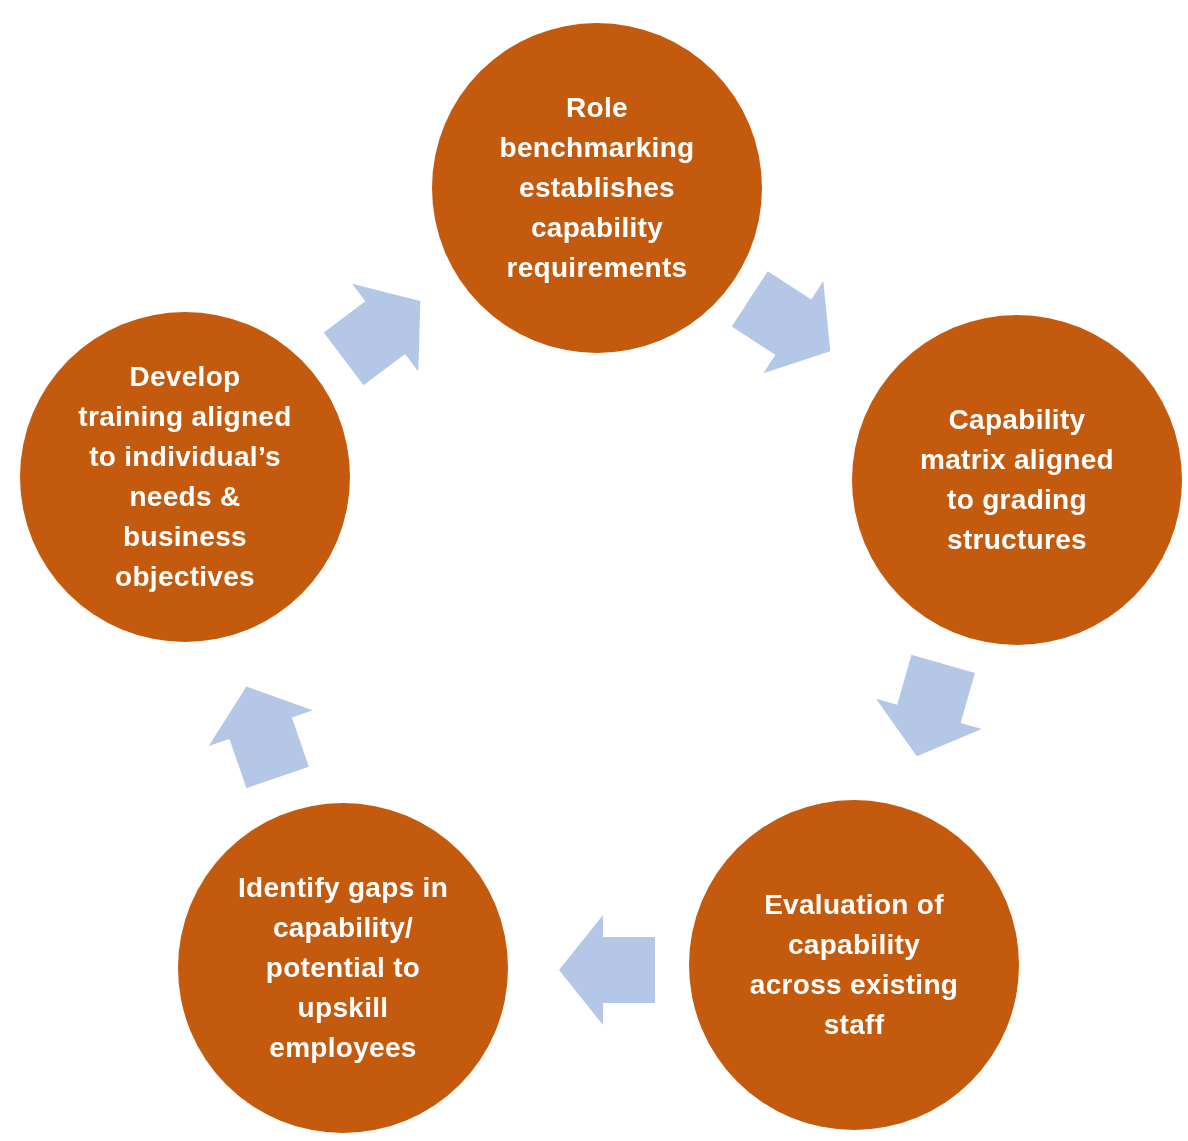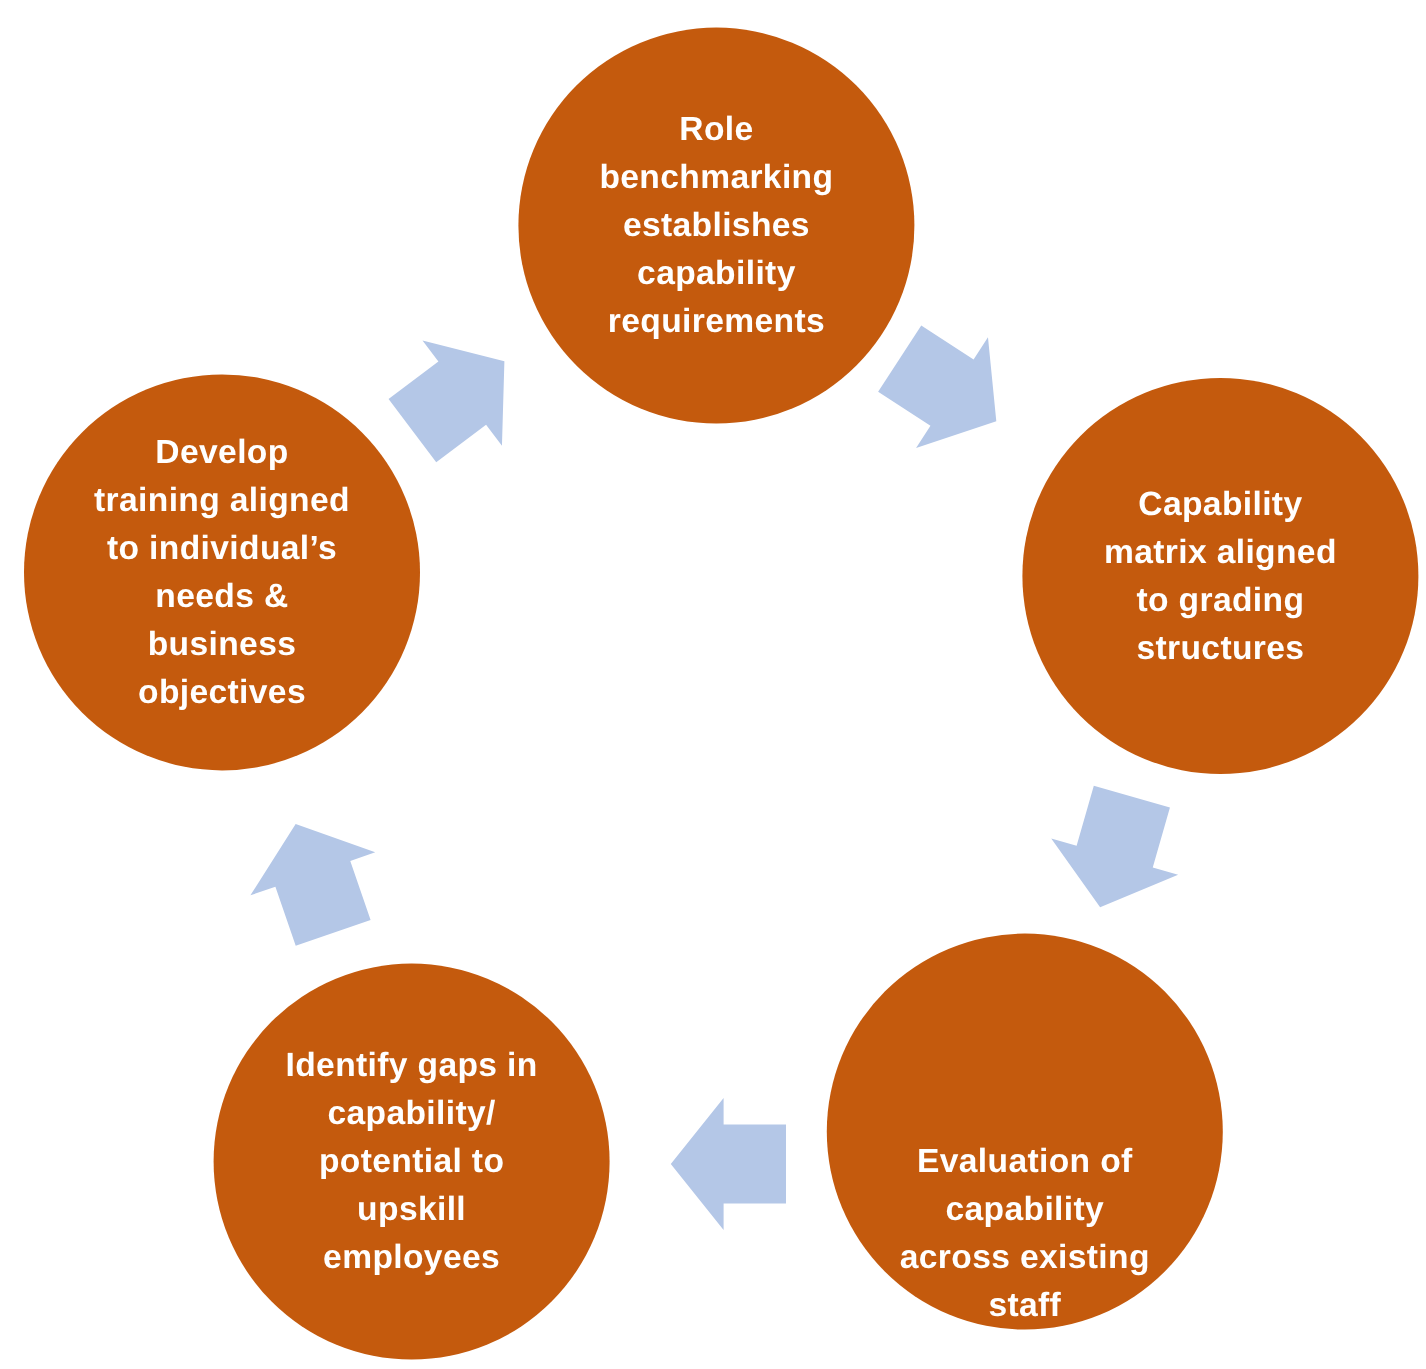--- a/index.html
+++ b/index.html
@@ -35,21 +35,21 @@
     font-weight:bold;
     font-size:28px;
     line-height:40px;
     letter-spacing:0.3px;
     text-align:center;
     white-space:pre-line;
     padding:0 14px;
   }
   .node-top          {left:432px; top:23px;}
   .node-right        {left:852px; top:315px;}
-  .node-bottom-right {left:689px; top:778px;align-items:flex-end;}
+  .node-bottom-right {left:689px; top:800px;}
   .node-bottom-left  {left:178px; top:803px;}
   .node-left         {left:20px;  top:312px;}
 
   .arrow{
     position:absolute;
     width:96px;
     height:110px;
   }
   .arrow svg{display:block;width:100%;height:100%;overflow:visible;}
   .arrow svg polygon{fill:var(--arrow-fill);}

